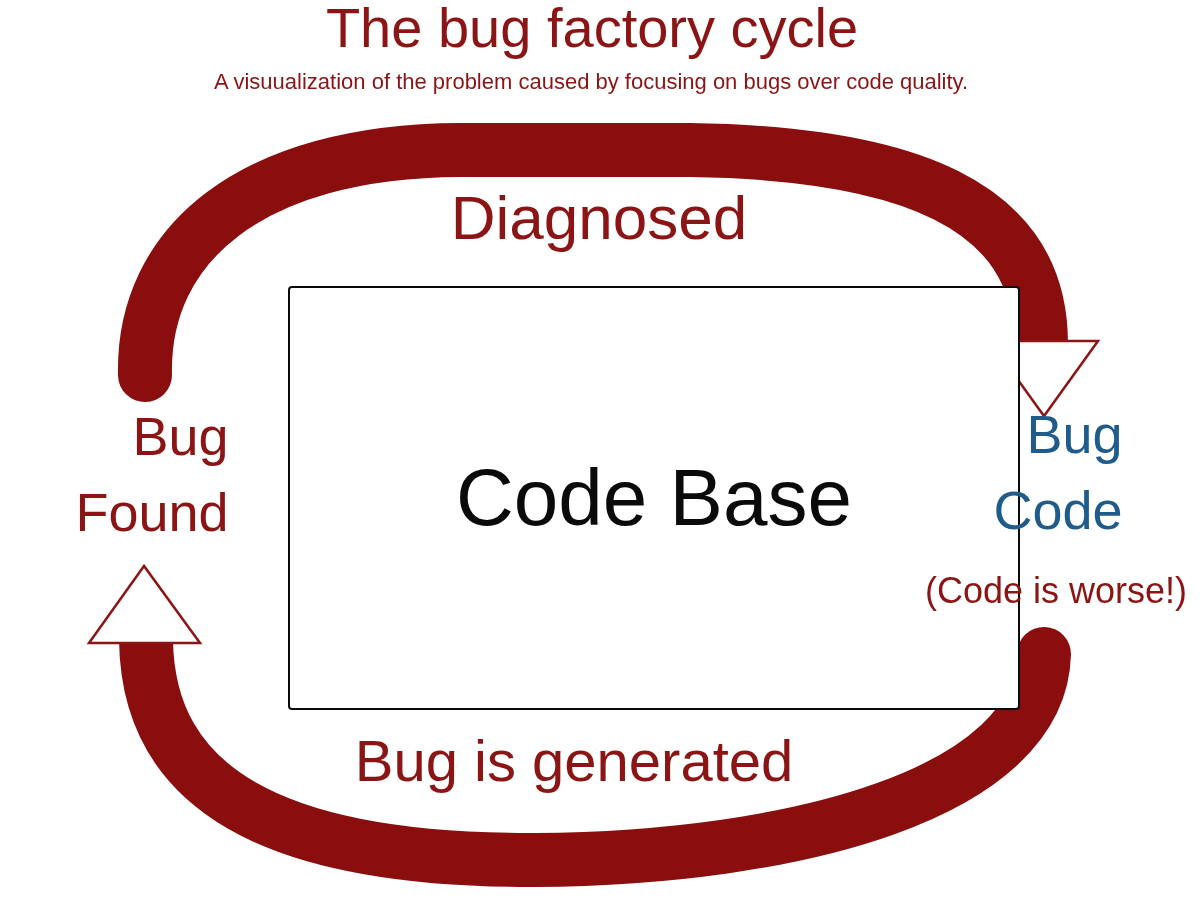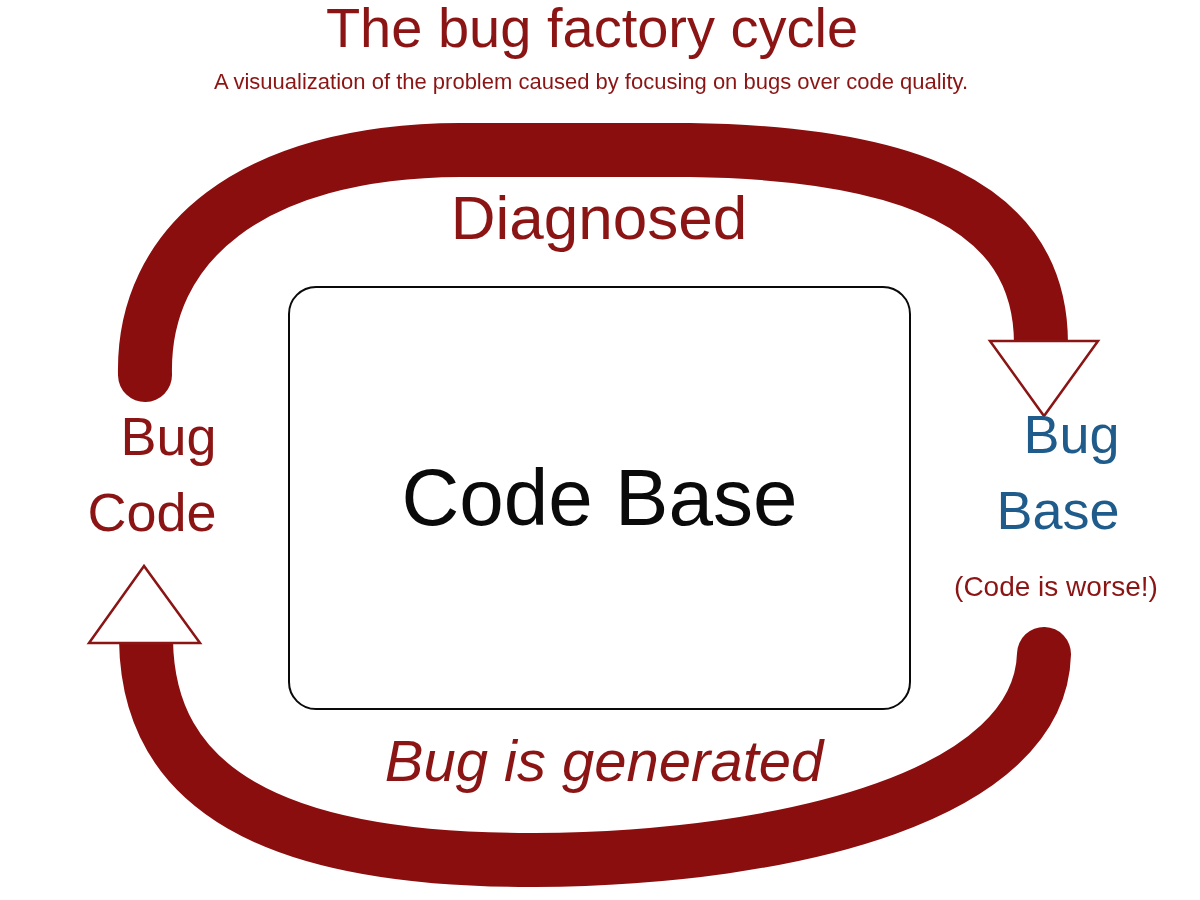--- a/index.html
+++ b/index.html
@@ -54,52 +54,51 @@
     line-height: 1;
     color: var(--dark-red);
   }
   .label-diagnosed {
     top: 187px; left: 599px;
     font-size: 62px;
     line-height: 1;
     color: var(--dark-red);
   }
   .label-bug-generated {
-    top: 732px; left: 604px;
+    top: 732px; left: 574px;
     font-size: 58px;
     line-height: 1;
     color: var(--dark-red);
-    font-style: italic;
   }
   .side-label {
     font-size: 54px;
     line-height: 76px;
     text-align: right;
   }
   .label-bug-found {
     top: 398px; left: 152px;
     color: var(--dark-red);
   }
   .label-bug-fixed {
     top: 396px; left: 1058px;
     color: var(--blue);
   }
   .note-code-worse {
     top: 573px; left: 1056px;
-    font-size: 28px;
+    font-size: 36px;
     line-height: 1;
     color: var(--dark-red);
   }
   .codebase-box {
     position: absolute;
     left: 288px; top: 286px;
-    width: 623px; height: 424px;
+    width: 732px; height: 424px;
     background: #FFFFFF;
     border: 2px solid var(--box-border);
-    border-radius: 28px;
+    border-radius: 4px;
     display: flex;
     align-items: center;
     justify-content: center;
   }
   .codebase-label {
     font-size: 80px;
     color: #0A0A0A;
     white-space: nowrap;
   }
 </style>
@@ -119,25 +118,25 @@
     <div class="codebase-label">Code Base</div>
   </div>
 
   <div class="label centered page-subtitle">A visuualization of the problem caused by focusing on bugs over code quality.</div>
   <div class="label centered page-title">The bug factory cycle</div>
 
   <div class="label centered label-diagnosed">Diagnosed</div>
 
   <div class="label centered side-label label-bug-found">
     <div>Bug</div>
-    <div>Code</div>
+    <div>Found</div>
   </div>
 
   <div class="label centered side-label label-bug-fixed">
     <div>Bug</div>
-    <div>Base</div>
+    <div>Code</div>
   </div>
 
   <div class="label centered note-code-worse">(Code is worse!)</div>
 
   <div class="label centered label-bug-generated">Bug is generated</div>
 
 </div>
 
 </body></html>

